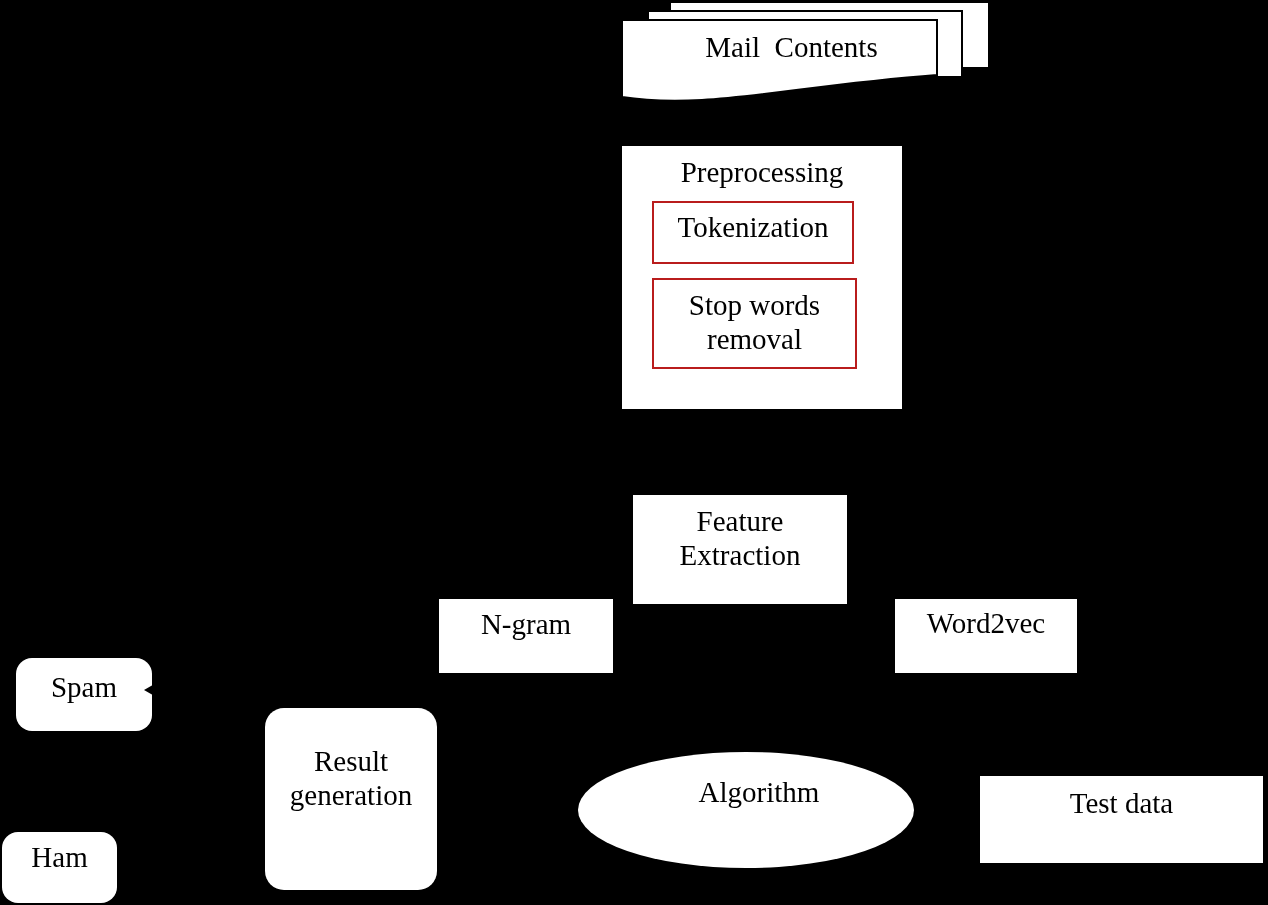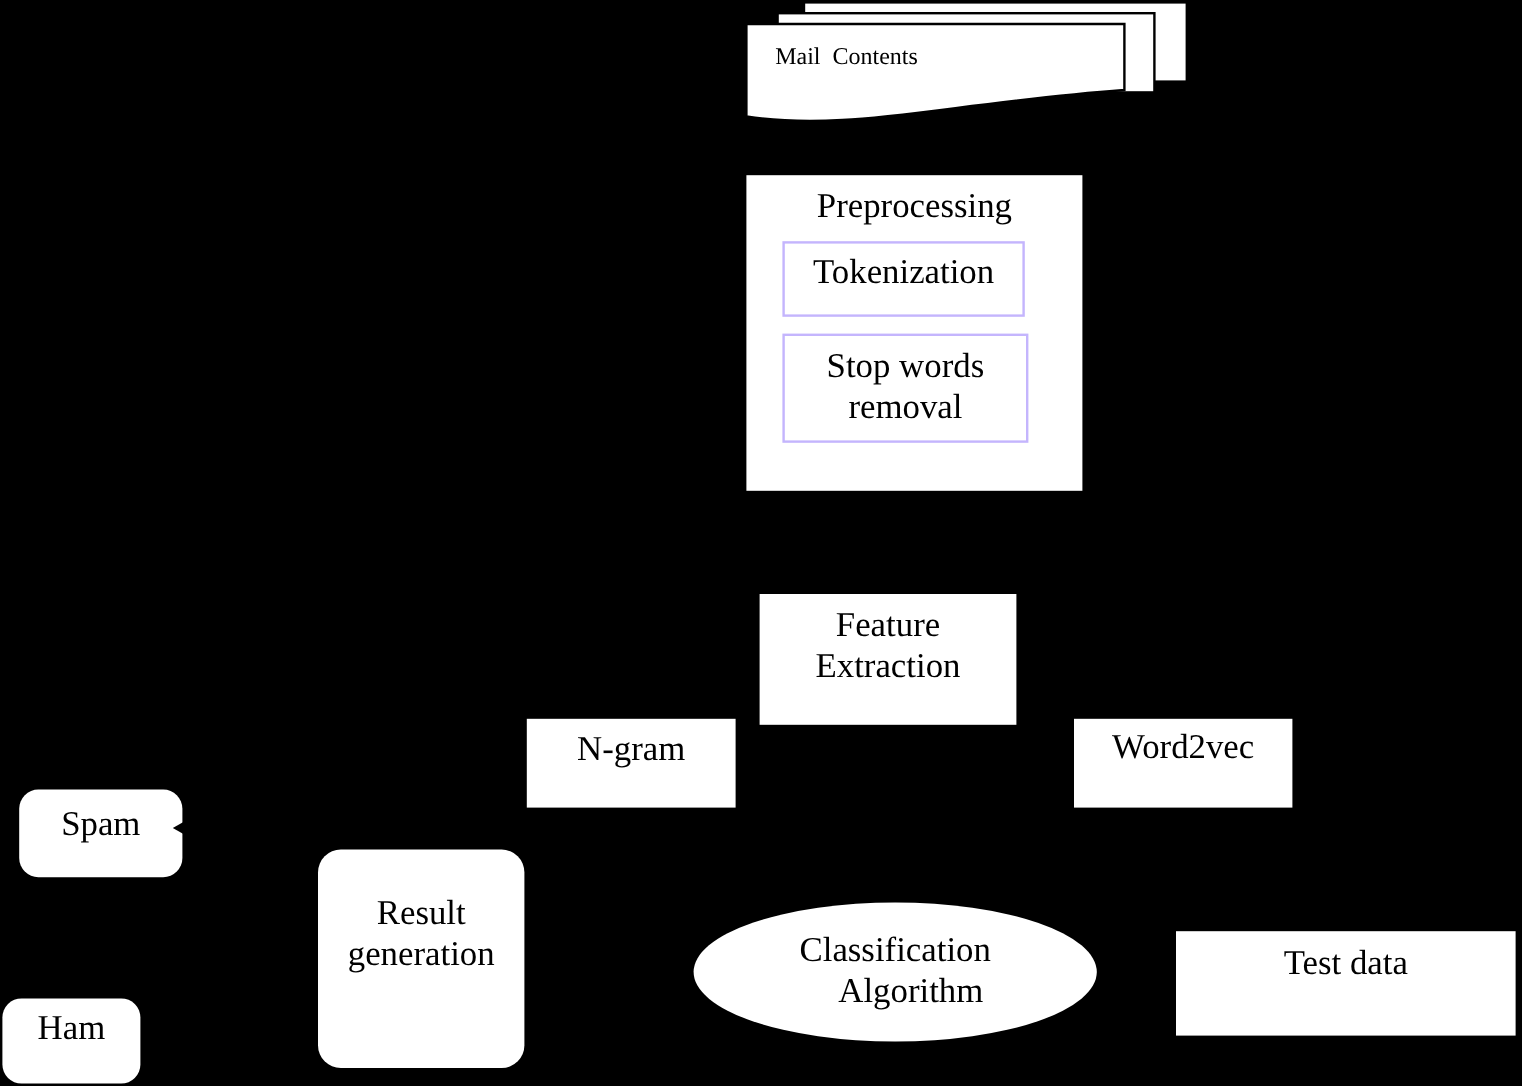--- a/index.html
+++ b/index.html
@@ -19,30 +19,30 @@
     display: flex;
     flex-direction: column;
     align-items: center;
     box-sizing: border-box;
     font-size: 29px;
     line-height: 34px;
     text-align: center;
     white-space: pre;
   }
   .node.borderless { border: none; }
-  .node.bordered { border: 2px solid #c4b5fd; }
+  .node.bordered { border: 2px solid #b91c1c; }
   .node.rounded { border-radius: 16px; }
   .node.ellipse { border-radius: 50%; }
   .doc-label {
     position: absolute;
     left: 622px; top: 30px; width: 315px;
     padding-left: 24px;
     box-sizing: border-box;
-    text-align: left;
-    font-size: 20px; line-height: 34px;
+    text-align: center;
+    font-size: 29px; line-height: 34px;
     white-space: pre;
   }
   .group-title { width: 100%; text-align: center; }
   .indent2 { margin-left: 26px; }
   .arrowhead {
     position: absolute;
     left: 144px; top: 682px;
     width: 0; height: 0;
     border-top: 8px solid transparent;
     border-bottom: 8px solid transparent;
@@ -104,21 +104,20 @@
   <div class="node borderless rounded" id="ham">
     <div>Ham</div>
   </div>
 
   <div class="node borderless" id="result">
     <div>Result</div>
     <div>generation</div>
   </div>
 
   <div class="node borderless ellipse" id="classification">
-    <div>Classification</div>
     <div class="indent2">Algorithm</div>
   </div>
 
   <div class="node borderless" id="testdata">
     <div>Test data</div>
   </div>
 
 </div>
 
 </body></html>

